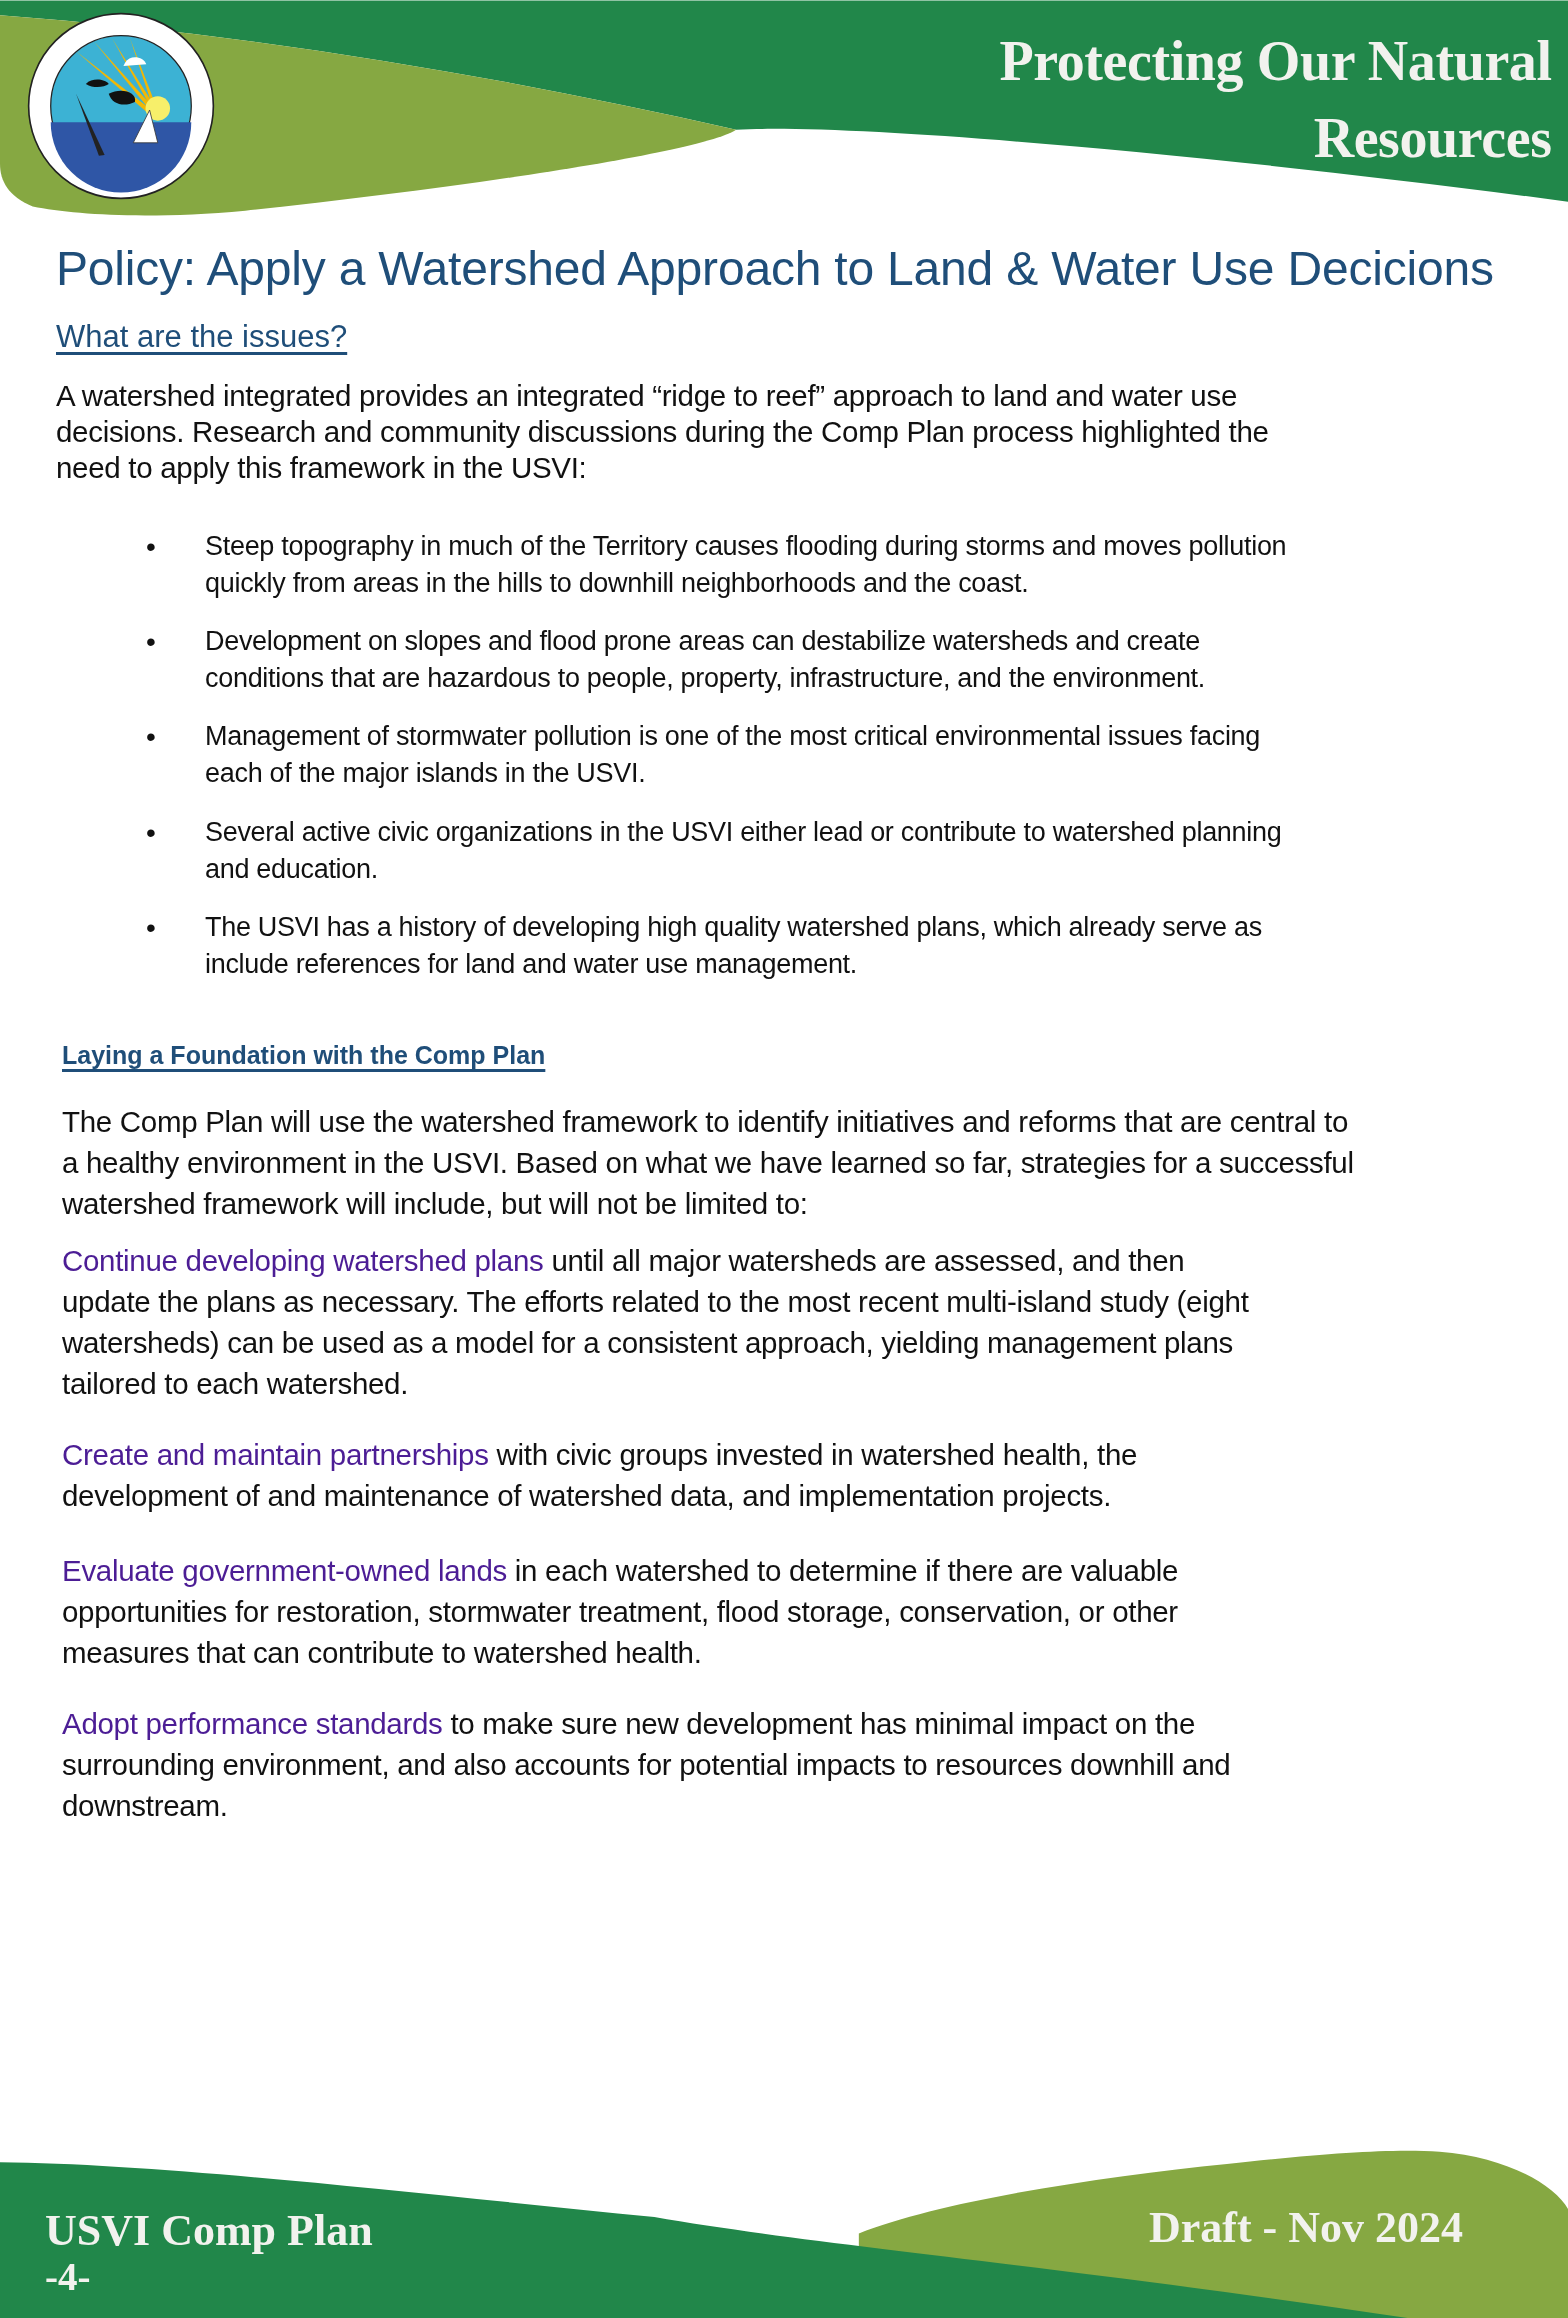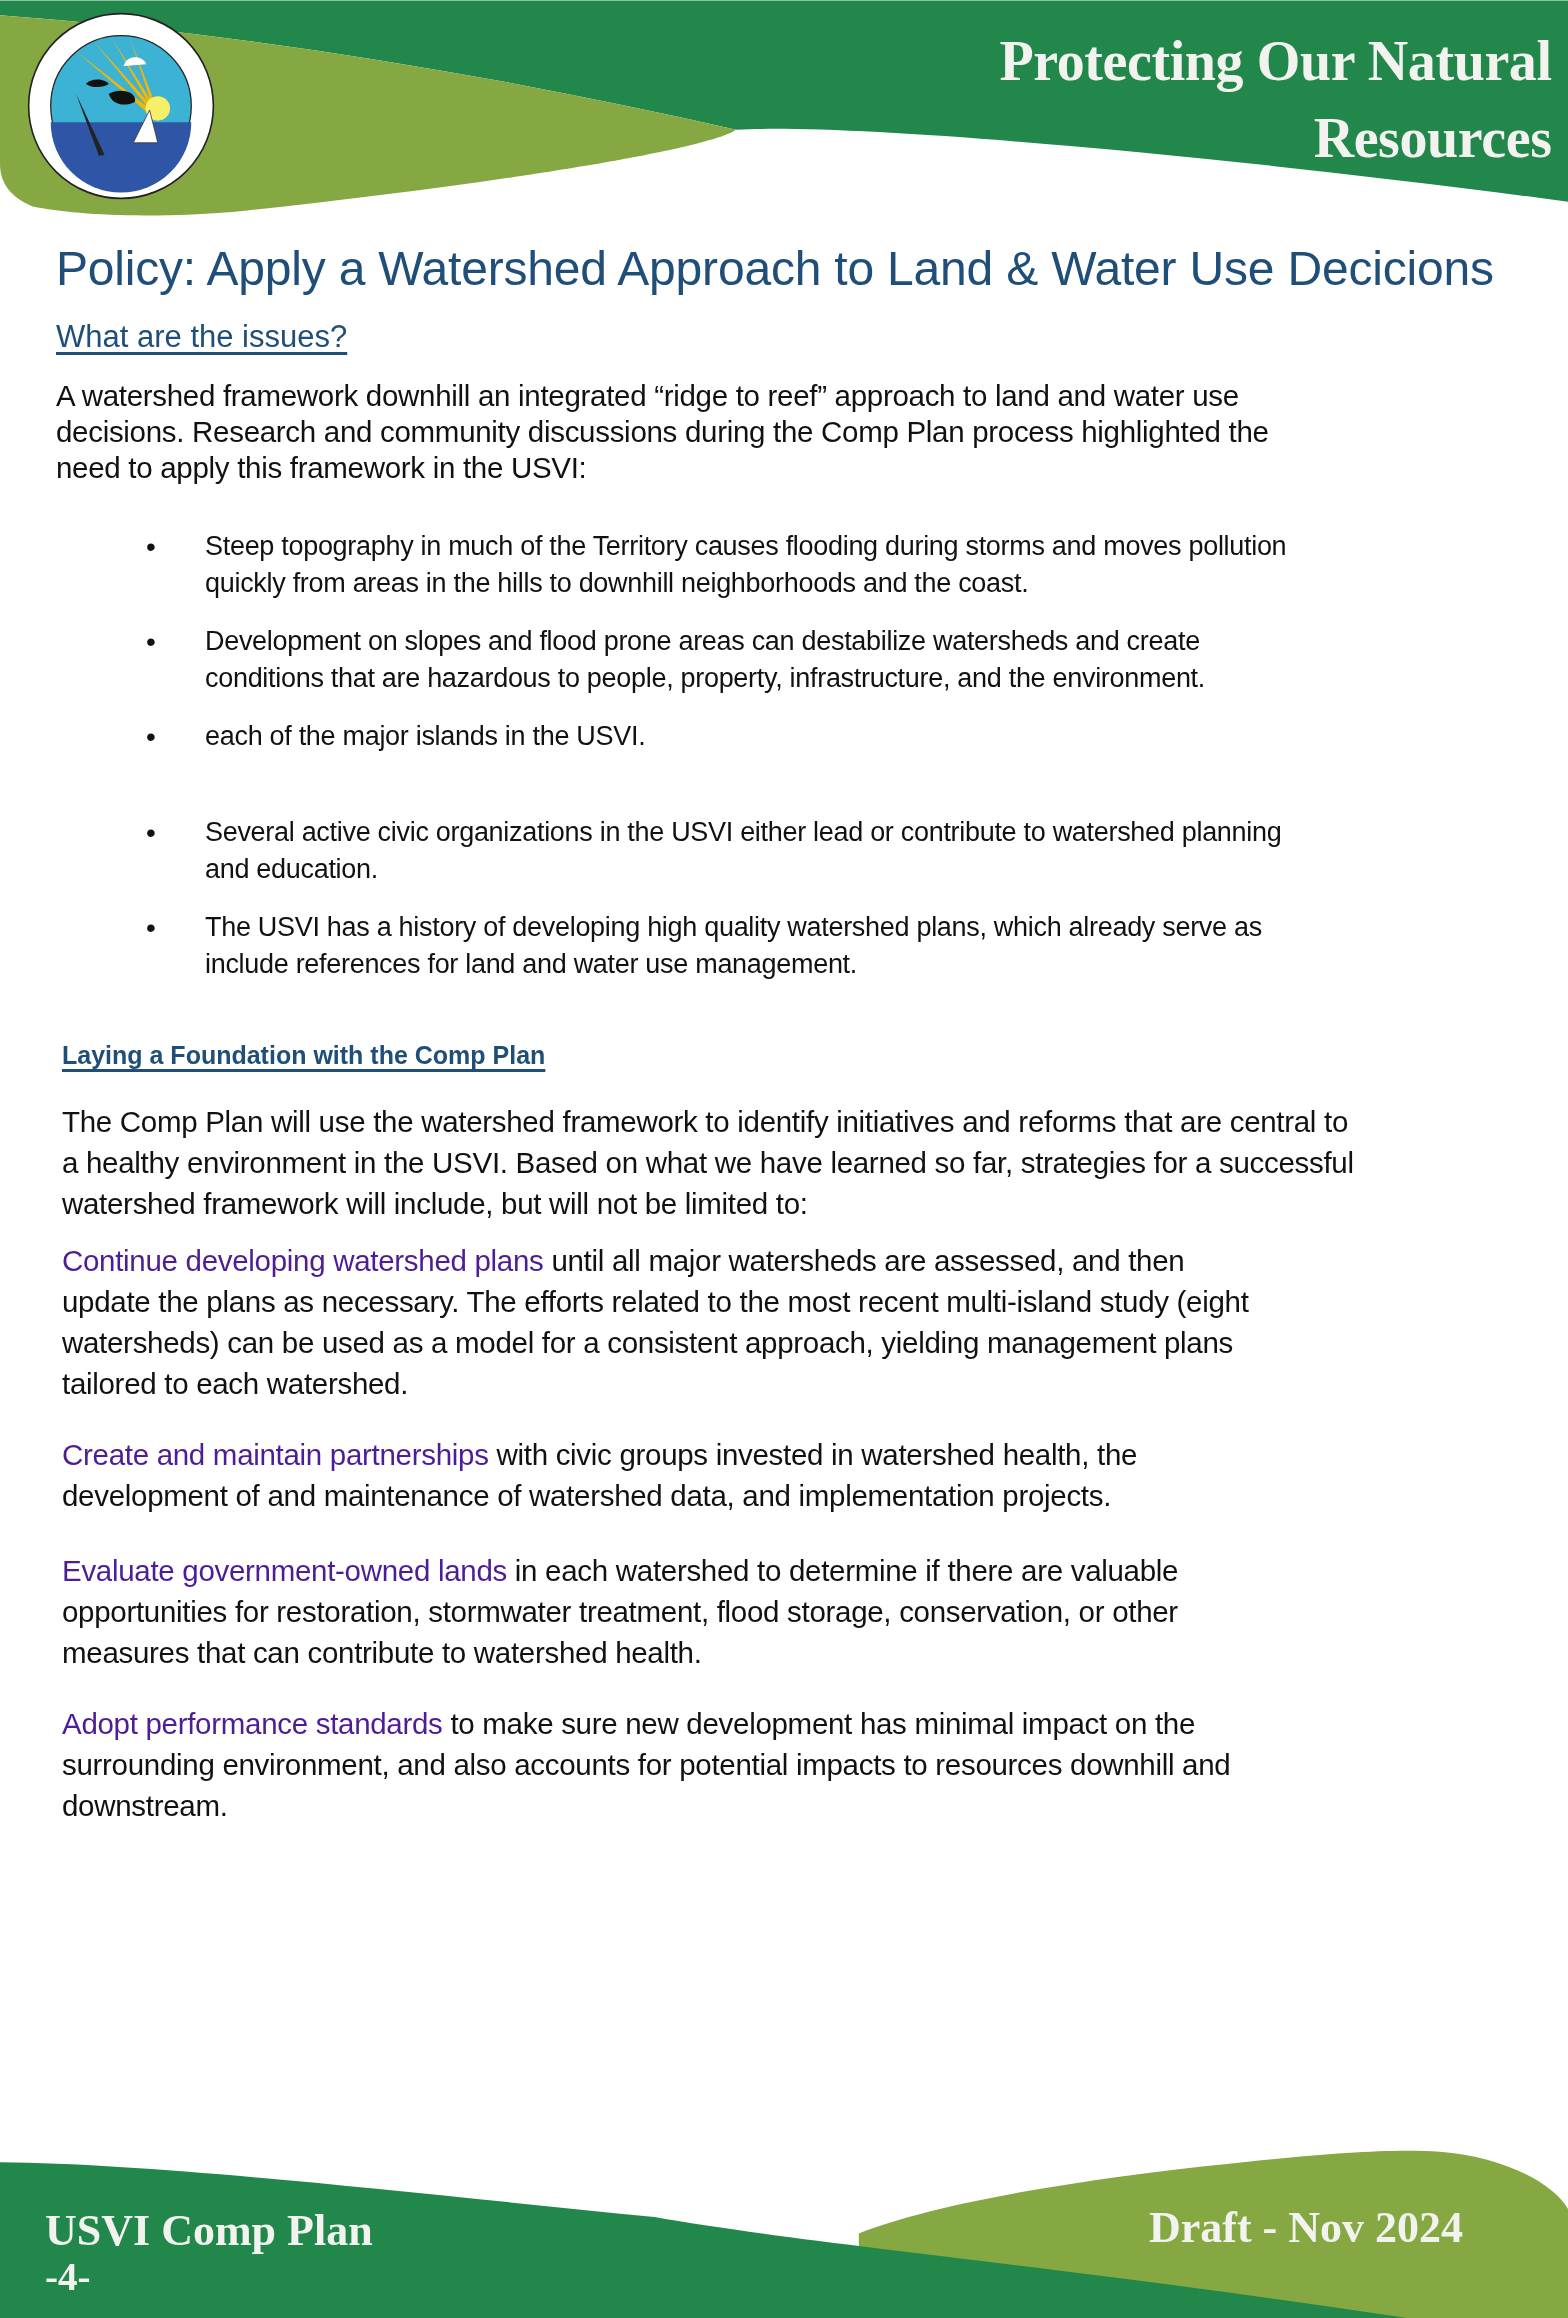--- a/index.html
+++ b/index.html
@@ -63,21 +63,21 @@
 <div class="abs serif-title hdr-title">
   <div>Protecting Our Natural</div>
   <div>Resources</div>
 </div>
 
 <div class="abs policy-heading">Policy: Apply a Watershed Approach to Land &amp; Water Use Decicions</div>
 
 <div class="abs sub-heading sub1">What are the issues?</div>
 
 <div class="abs para intro">
-  <span class="line">A watershed framework downhill an integrated “ridge to reef” approach to land and water use</span>
+  <span class="line">A watershed integrated provides an integrated “ridge to reef” approach to land and water use</span>
   <span class="line">decisions. Research and community discussions during the Comp Plan process highlighted the</span>
   <span class="line">need to apply this framework in the USVI:</span>
 </div>
 
 <div class="abs bullets">
   <div class="bullet" style="top:528px">
     <span class="bullet-dot">•</span>
     <div class="bullet-text">
       <div>Steep topography in much of the Territory causes flooding during storms and moves pollution</div>
       <div>quickly from areas in the hills to downhill neighborhoods and the coast.</div>
@@ -86,20 +86,21 @@
   <div class="bullet" style="top:623px">
     <span class="bullet-dot">•</span>
     <div class="bullet-text">
       <div>Development on slopes and flood prone areas can destabilize watersheds and create</div>
       <div>conditions that are hazardous to people, property, infrastructure, and the environment.</div>
     </div>
   </div>
   <div class="bullet" style="top:718px">
     <span class="bullet-dot">•</span>
     <div class="bullet-text">
+      <div>Management of stormwater pollution is one of the most critical environmental issues facing</div>
       <div>each of the major islands in the USVI.</div>
     </div>
   </div>
   <div class="bullet" style="top:814px">
     <span class="bullet-dot">•</span>
     <div class="bullet-text">
       <div>Several active civic organizations in the USVI either lead or contribute to watershed planning</div>
       <div>and education.</div>
     </div>
   </div>

